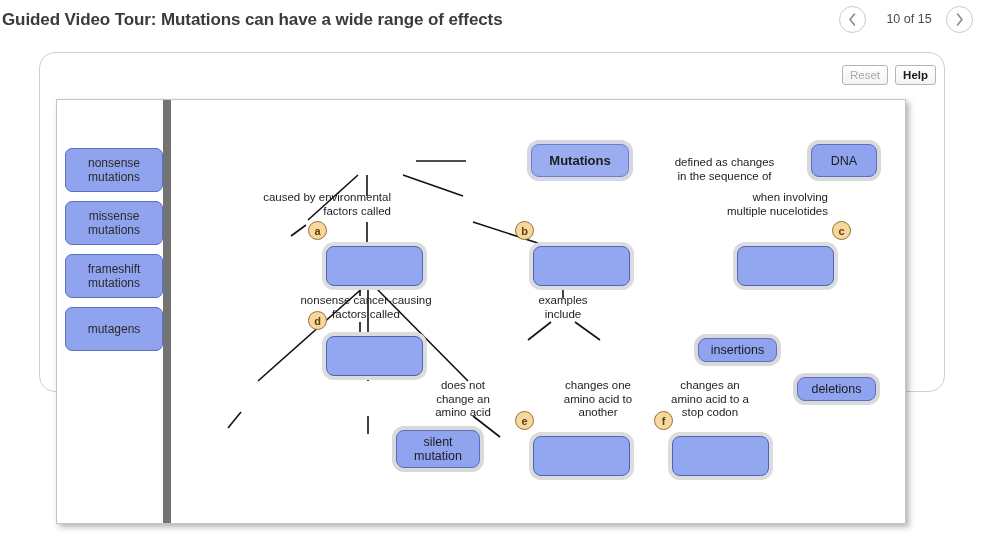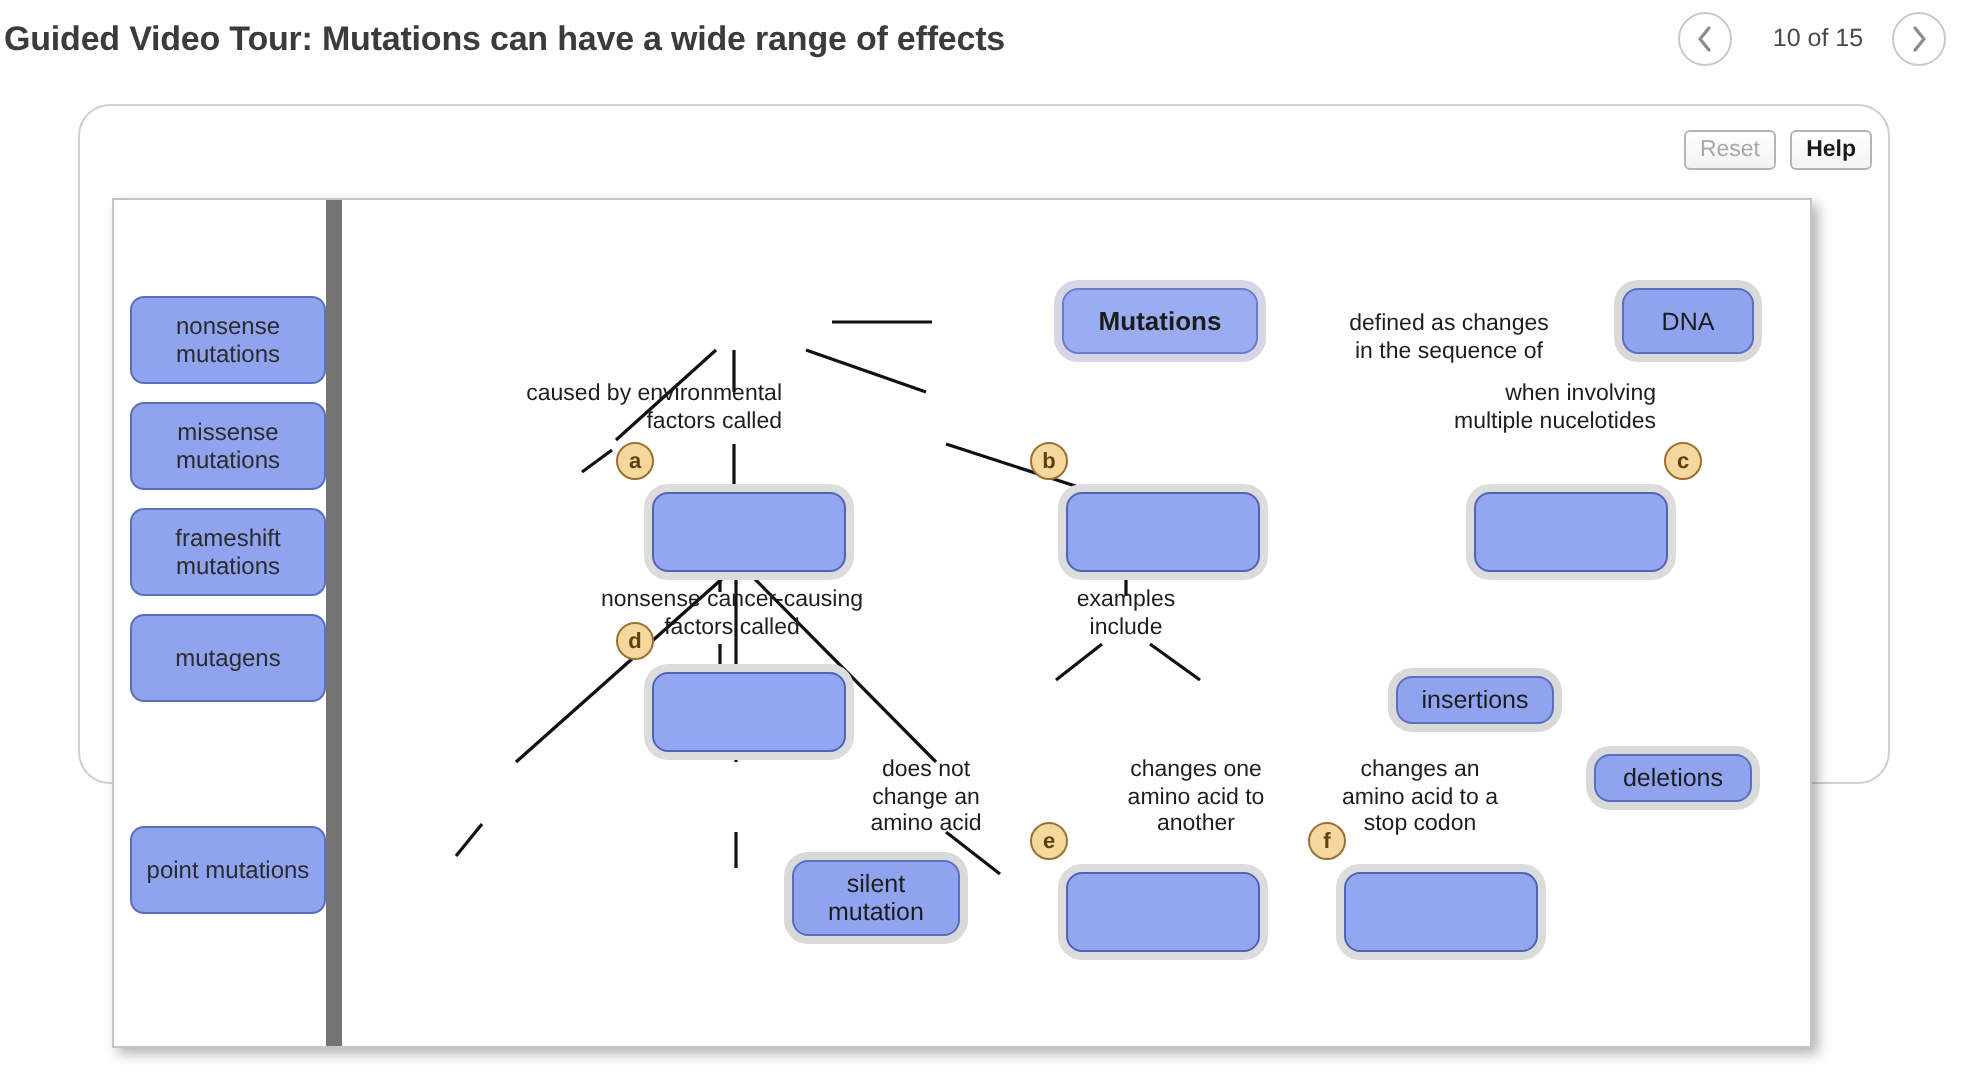--- a/index.html
+++ b/index.html
@@ -179,21 +179,20 @@
   <div id="canvas">
 
     <div id="term-bank">
       <div class="term-chip" style="top:48px">nonsense
 mutations</div>
       <div class="term-chip" style="top:101px">missense
 mutations</div>
       <div class="term-chip" style="top:154px">frameshift
 mutations</div>
       <div class="term-chip" style="top:207px">mutagens</div>
-      <div class="term-chip" style="top:313px">point mutations</div>
     </div>
 
     <div id="map">
 
       <svg id="edges" width="733" height="423">
         <g stroke="#111111" stroke-width="1.6" fill="none">
 
           <line x1="243" y1="61" x2="293" y2="61"></line>
           <line x1="399" y1="61" x2="436" y2="61"></line>
 

